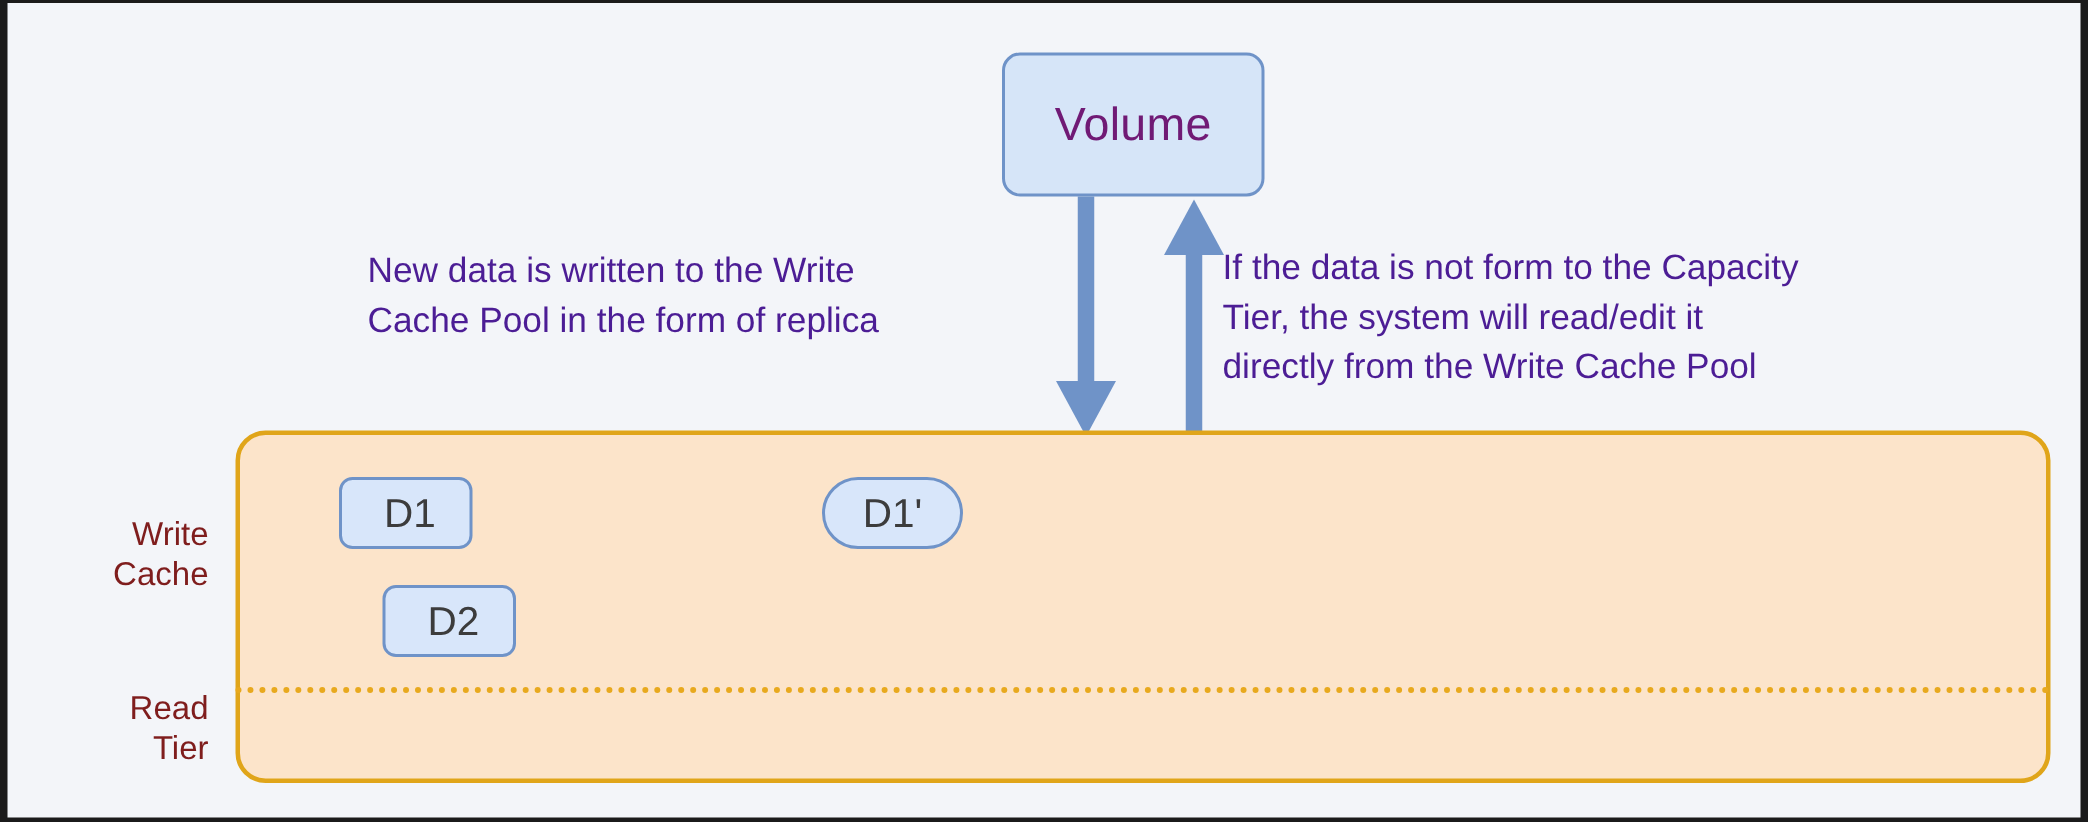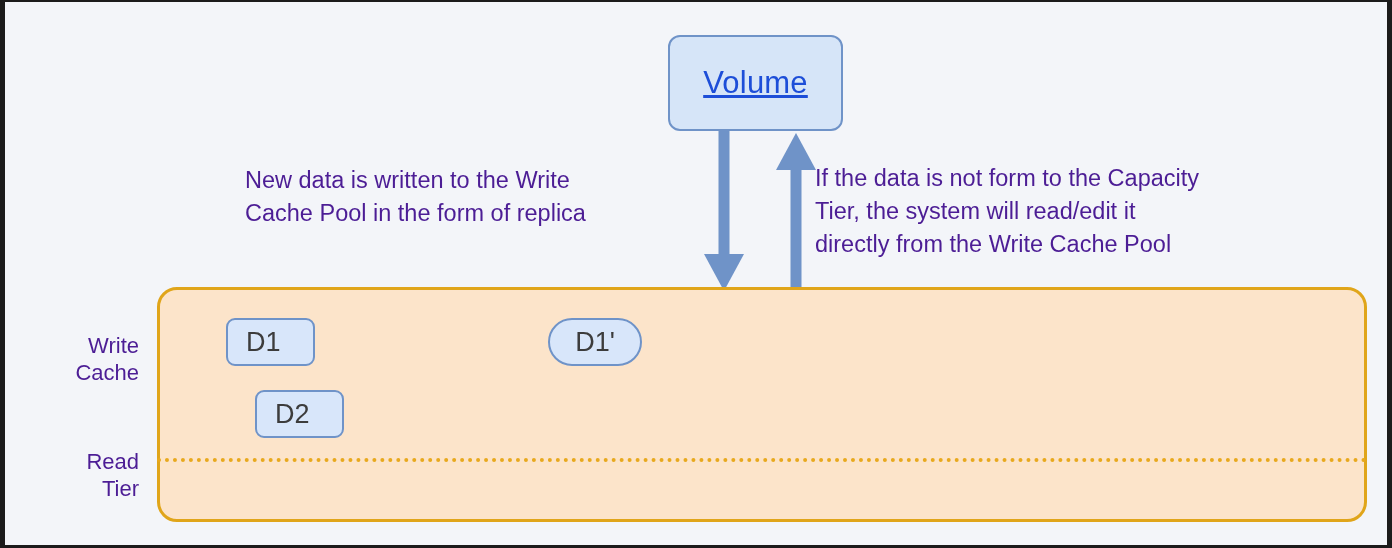--- a/index.html
+++ b/index.html
@@ -31,23 +31,22 @@
     background: #d6e5f8;
     border: 2px solid #6f93c8;
     border-radius: 12px;
     display: flex;
     align-items: center;
     justify-content: center;
     box-sizing: border-box;
   }
   .volume-label {
     font-size: 31px;
-    color: #1d4ed8;
+    color: #701a75;
     letter-spacing: 0.2px;
-    text-decoration: underline;
   }
 
   
   .arrow-svg {
     position: absolute;
     left: 0;
     top: 0;
     width: 1392px;
     height: 548px;
     pointer-events: none;
@@ -81,42 +80,43 @@
     left: 152px;
     top: 456px;
     width: 1210px;
     height: 0;
     border-top: 4px dotted #e8a91e;
   }
 
   
   .side-label {
     position: absolute;
-    color: #4c1d95;
+    color: #7f1d1d;
     font-size: 22px;
     line-height: 27px;
     text-align: right;
     white-space: pre-line;
+    margin-top: 10px;
   }
   .label-write { left: 10px; top: 330px; width: 124px; }
   .label-read  { left: 10px; top: 446px; width: 124px; }
 
   
   .data-box {
     position: absolute;
     background: #d8e6fa;
     border: 2px solid #6f93c8;
     border-radius: 9px;
     box-sizing: border-box;
     display: flex;
     align-items: center;
     font-size: 27px;
     color: #3c3c3c;
   }
-  .data-box.align-left   { justify-content: flex-start; padding-left: 18px; }
+  .data-box.align-left   { justify-content: flex-start; padding-left: 28px; }
   .data-box.align-center { justify-content: center; border-radius: 24px; }
 
   .pos-d1  { left: 221px; top: 316px; width: 89px;  height: 48px; }
   .pos-d2  { left: 221px; top: 388px; width: 89px;  height: 48px; margin-left: 29px; }
   .pos-d1p { left: 543px; top: 316px; width: 94px;  height: 48px; }
   .pos-d2p { left: 543px; top: 388px; width: 94px;  height: 48px; }
 </style>
 </head>
 <body>
 

